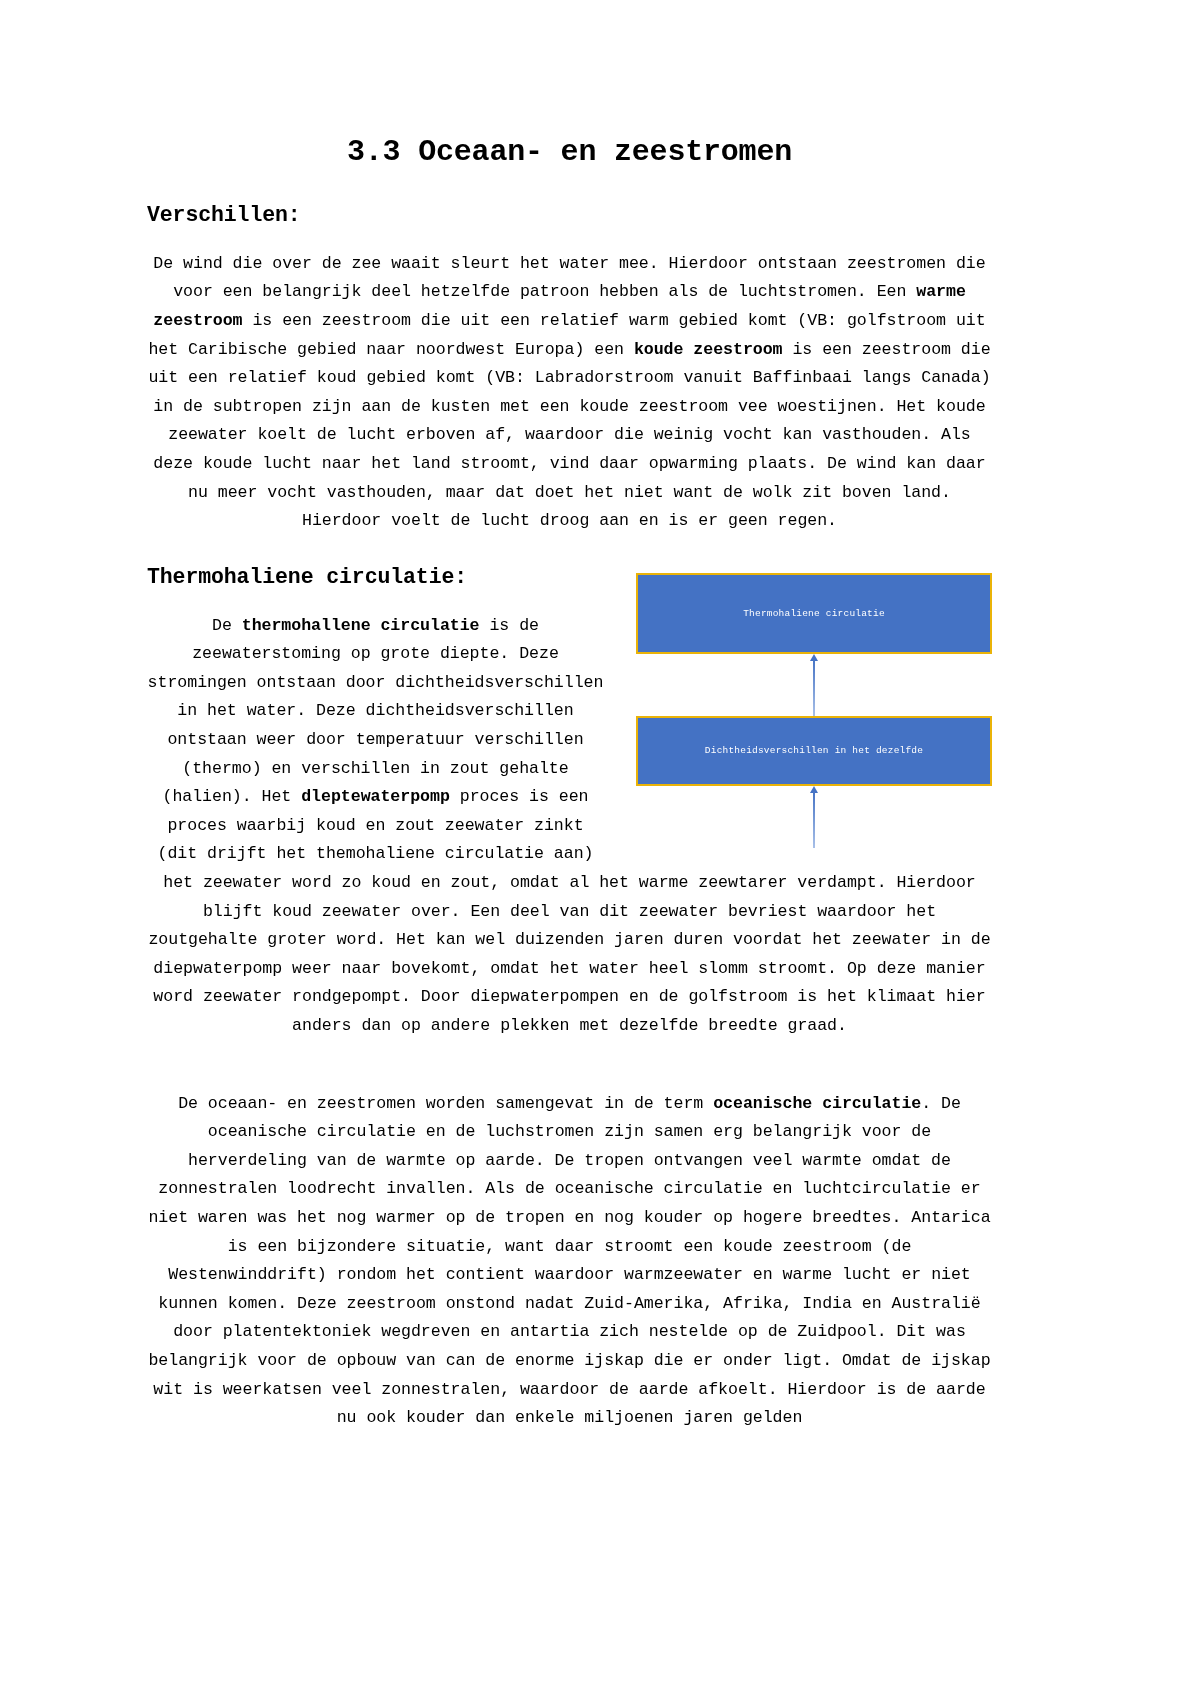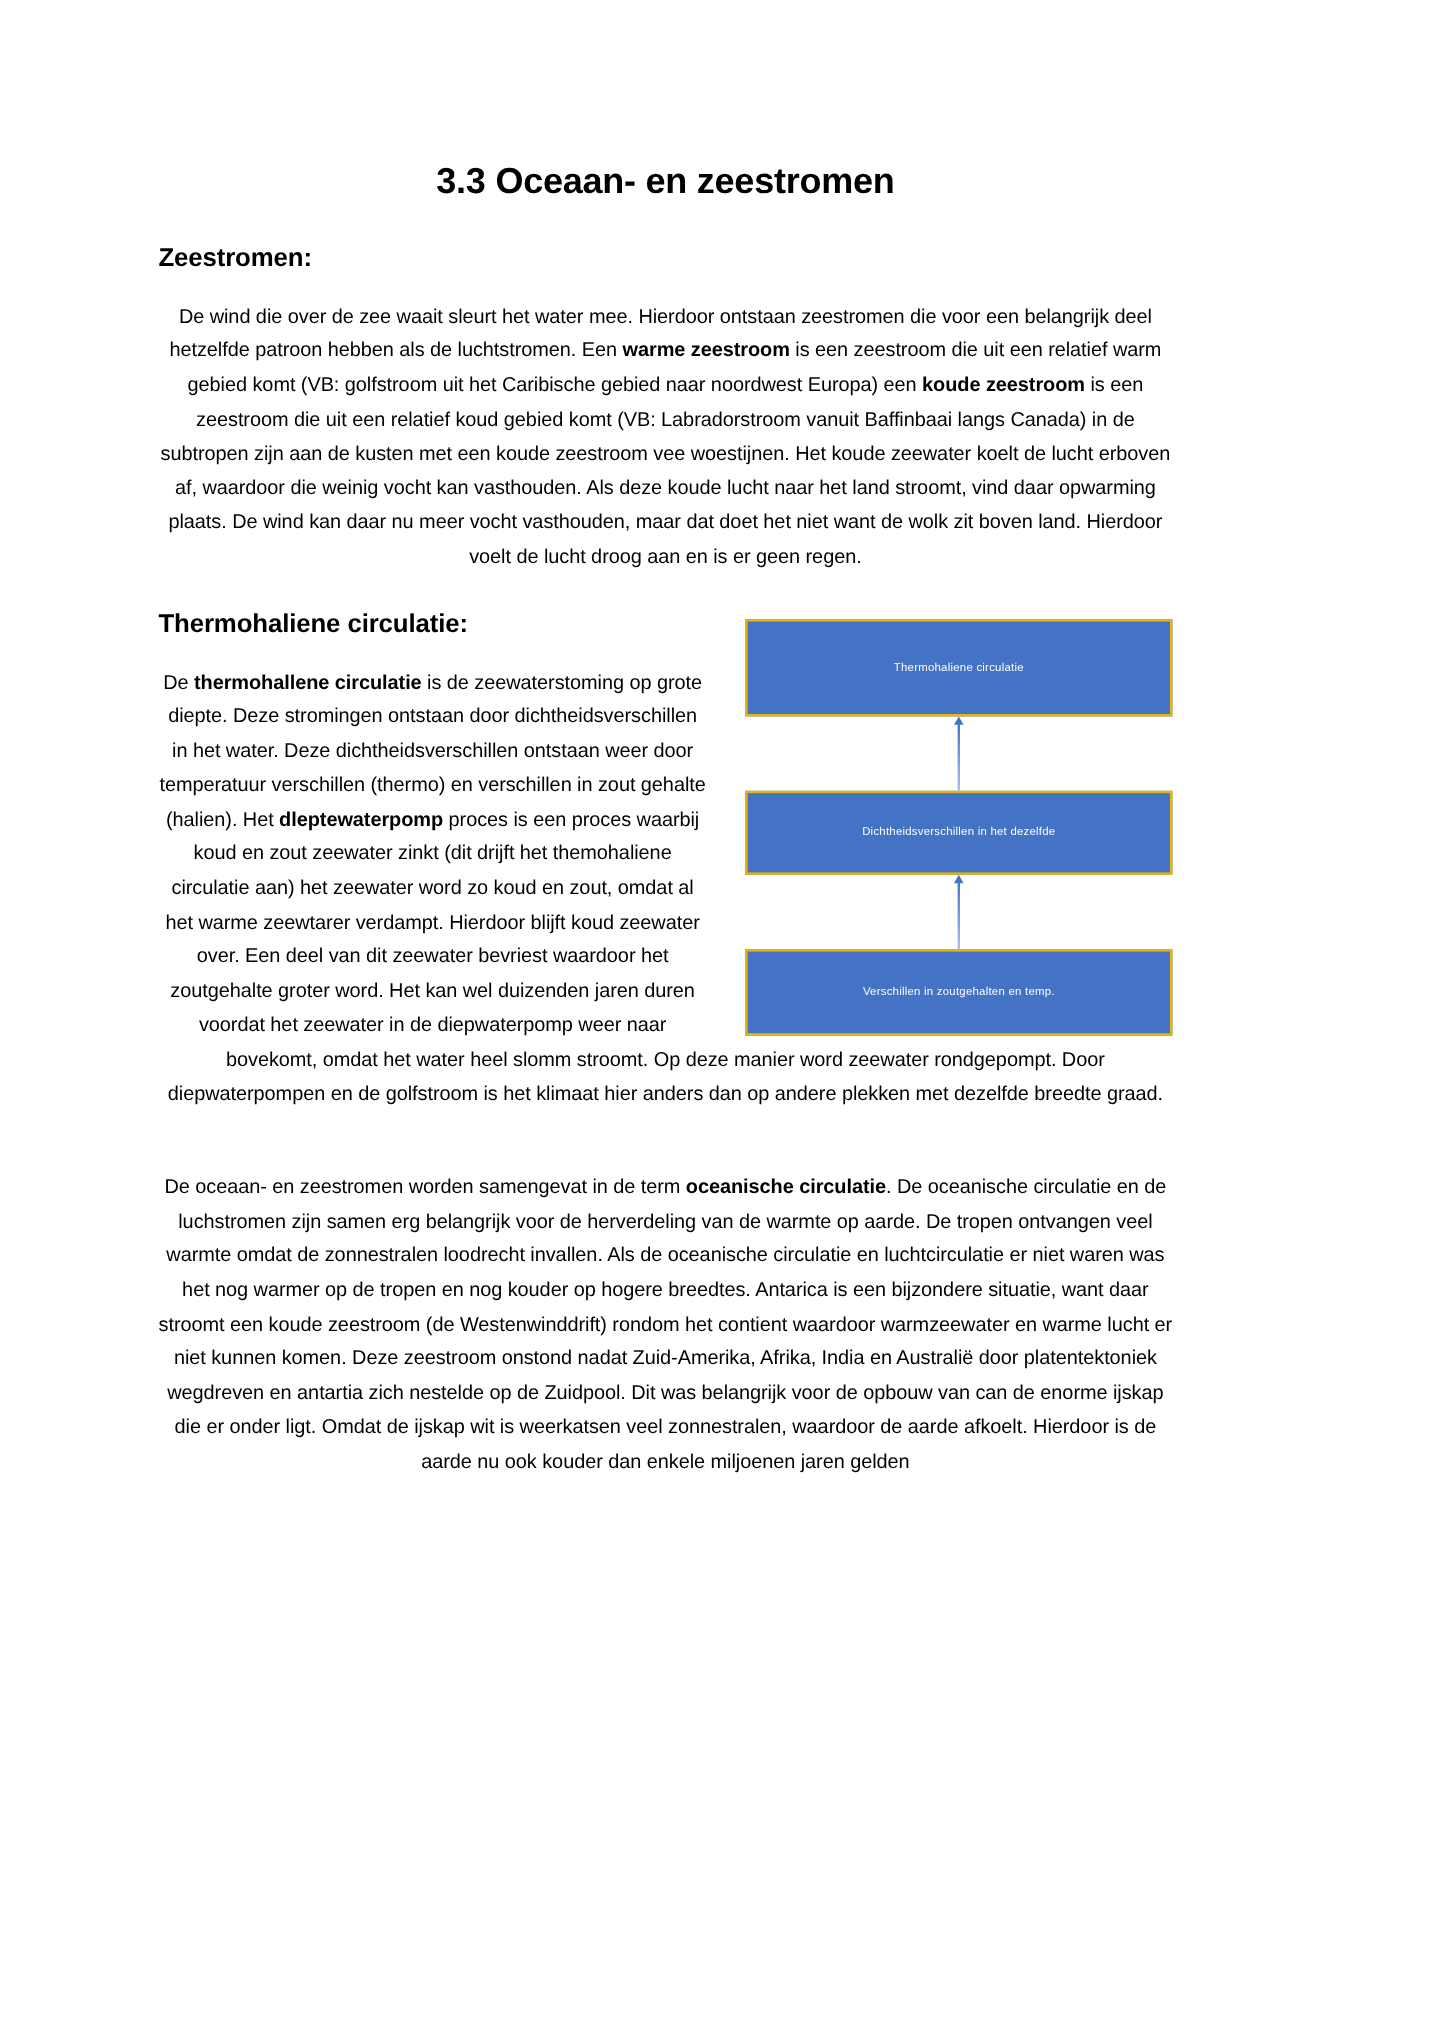--- a/index.html
+++ b/index.html
@@ -15,23 +15,24 @@
   .page {
     position: relative;
     width: 1200px;
     height: 1696px;
     margin: 0 auto;
     background: #ffffff;
     overflow: hidden;
   }
   .content {
     position: absolute;
-    left: 132px;
+    left: 147px;
     top: 0;
     width: 845px;
+    font-family: Liberation Mono, monospace;
   }
   h1.doc-title {
     font-size: 30px;
     font-weight: bold;
     text-align: center;
     margin: 0;
     padding: 134px 0 0 0;
     letter-spacing: -0.2px;
     line-height: 1.2;
   }
@@ -114,39 +115,38 @@
 </head>
 <body>
 
 <div class="page">
   <div class="content">
 
     <h1 class="doc-title">3.3 Oceaan- en zeestromen</h1>
 
     <div class="gap-after-title"></div>
 
-    <h2 class="section-heading">Zeestromen:</h2>
+    <h2 class="section-heading">Verschillen:</h2>
     <div class="gap-heading-to-para"></div>
     <p class="body-text"><span>De wind die over de zee waait sleurt het water mee. Hierdoor ontstaan zeestromen die voor een belangrijk deel hetzelfde patroon hebben als de luchtstromen. Een </span><b>warme zeestroom</b><span> is een zeestroom die uit een relatief warm gebied komt (VB: golfstroom uit het Caribische gebied naar noordwest Europa) een </span><b>koude zeestroom</b><span> is een zeestroom die uit een relatief koud gebied komt (VB: Labradorstroom vanuit Baffinbaai langs Canada) in de subtropen zijn aan de kusten met een koude zeestroom vee woestijnen. Het koude zeewater koelt de lucht erboven af, waardoor die weinig vocht kan vasthouden. Als deze koude lucht naar het land stroomt, vind daar opwarming plaats. De wind kan daar nu meer vocht vasthouden, maar dat doet het niet want de wolk zit boven land. Hierdoor voelt de lucht droog aan en is er geen regen.</span></p>
 
     <div class="gap-para-to-heading"></div>
 
     <div class="wrap-region">
       <div class="diagram-float">
         <div class="flow-box b1">Thermohaliene circulatie</div>
         <div class="connector">
           <span class="arrow-head"></span>
           <span class="arrow-line"></span>
         </div>
         <div class="flow-box b2">Dichtheidsverschillen in het dezelfde</div>
         <div class="connector">
           <span class="arrow-head"></span>
           <span class="arrow-line"></span>
         </div>
-        <div class="flow-box b3">Verschillen in zoutgehalten en temp.</div>
       </div>
 
       <h2 class="section-heading">Thermohaliene circulatie:</h2>
       <div class="gap-heading-to-para"></div>
       <p class="body-text"><span>De </span><b>thermohallene circulatie</b><span> is de zeewaterstoming op grote diepte. Deze stromingen ontstaan door dichtheidsverschillen in het water. Deze dichtheidsverschillen ontstaan weer door temperatuur verschillen (thermo) en verschillen in zout gehalte (halien). Het </span><b>dleptewaterpomp</b><span> proces is een proces waarbij koud en zout zeewater zinkt (dit drijft het themohaliene circulatie aan) het zeewater word zo koud en zout, omdat al het warme zeewtarer verdampt. Hierdoor blijft koud zeewater over. Een deel van dit zeewater bevriest waardoor het zoutgehalte groter word. Het kan wel duizenden jaren duren voordat het zeewater in de diepwaterpomp weer naar bovekomt, omdat het water heel slomm stroomt. Op deze manier word zeewater rondgepompt. Door diepwaterpompen en de golfstroom is het klimaat hier anders dan op andere plekken met dezelfde breedte graad.</span></p>
       <div class="clearer"></div>
     </div>
 
     <div class="gap-para-to-heading"></div>
 

